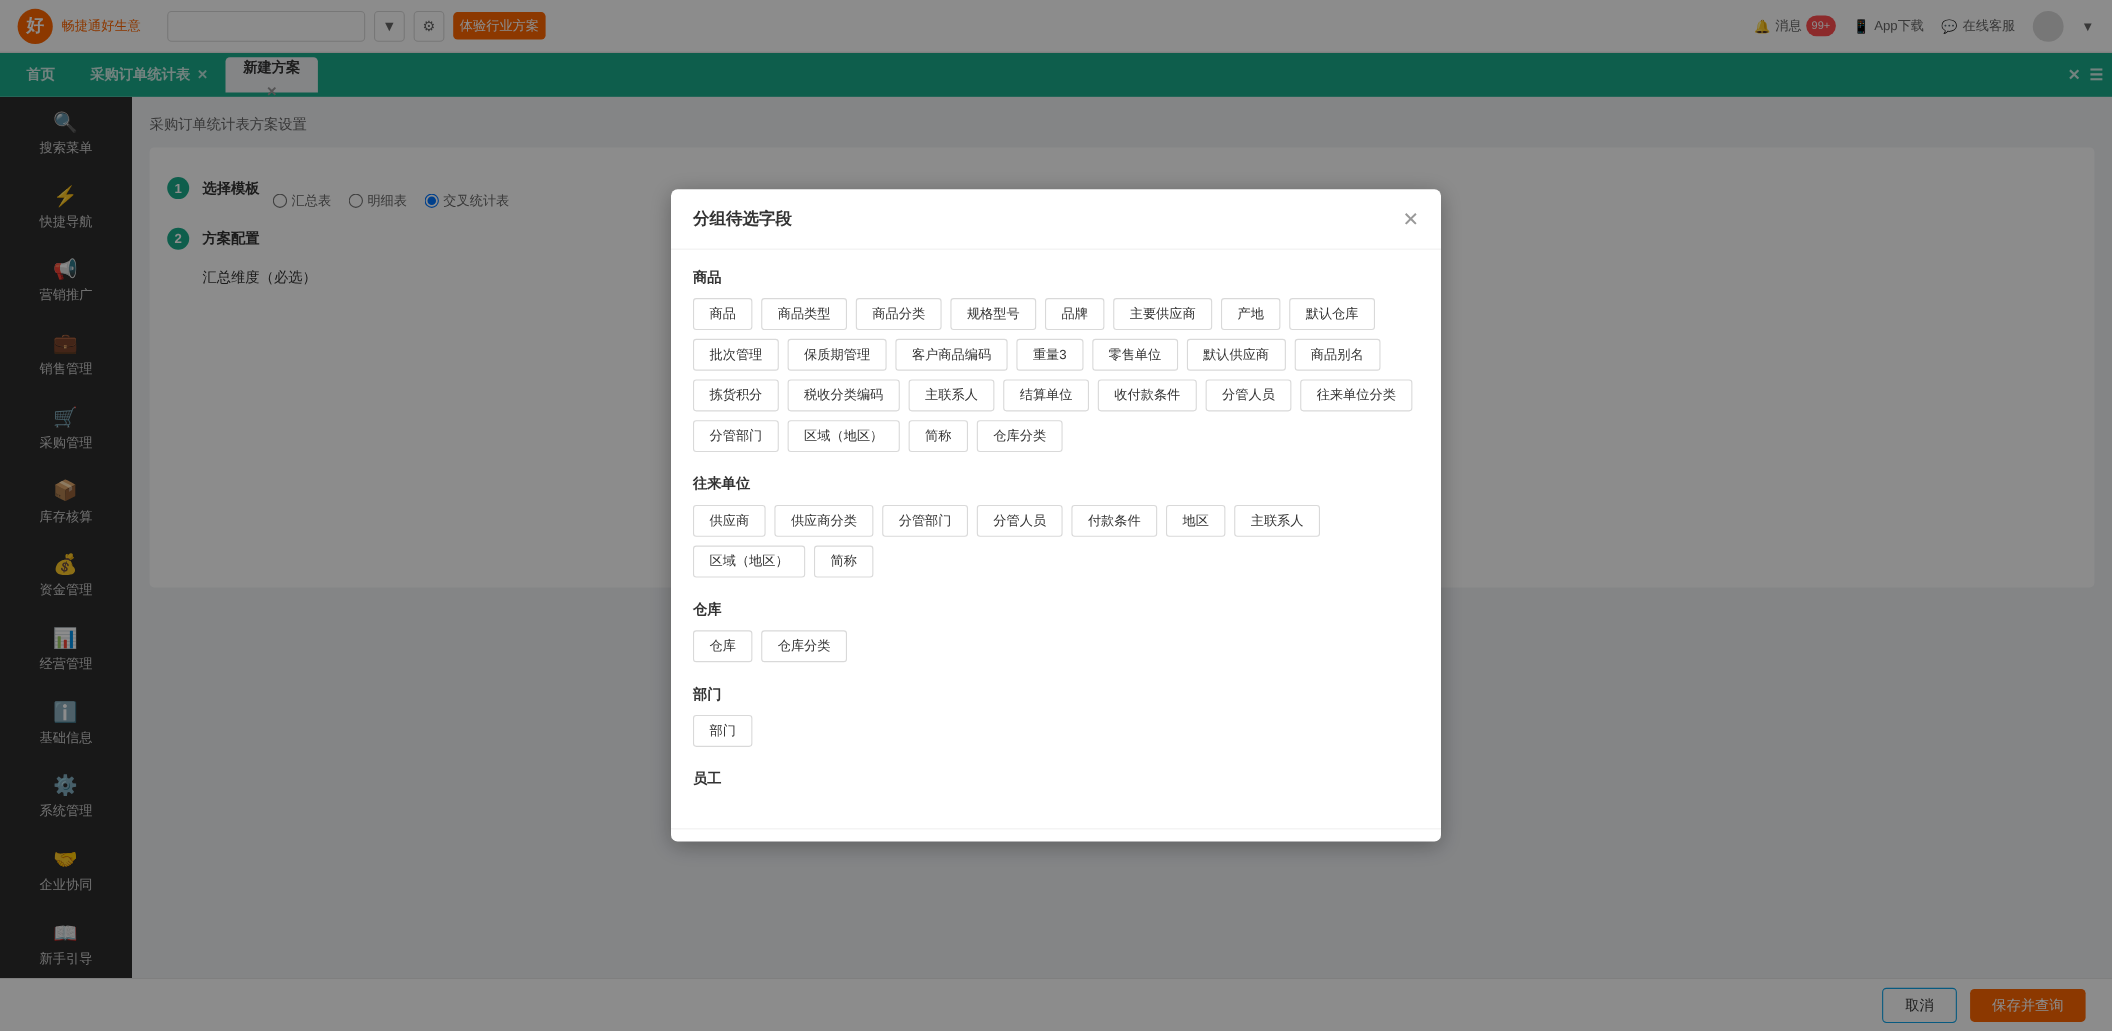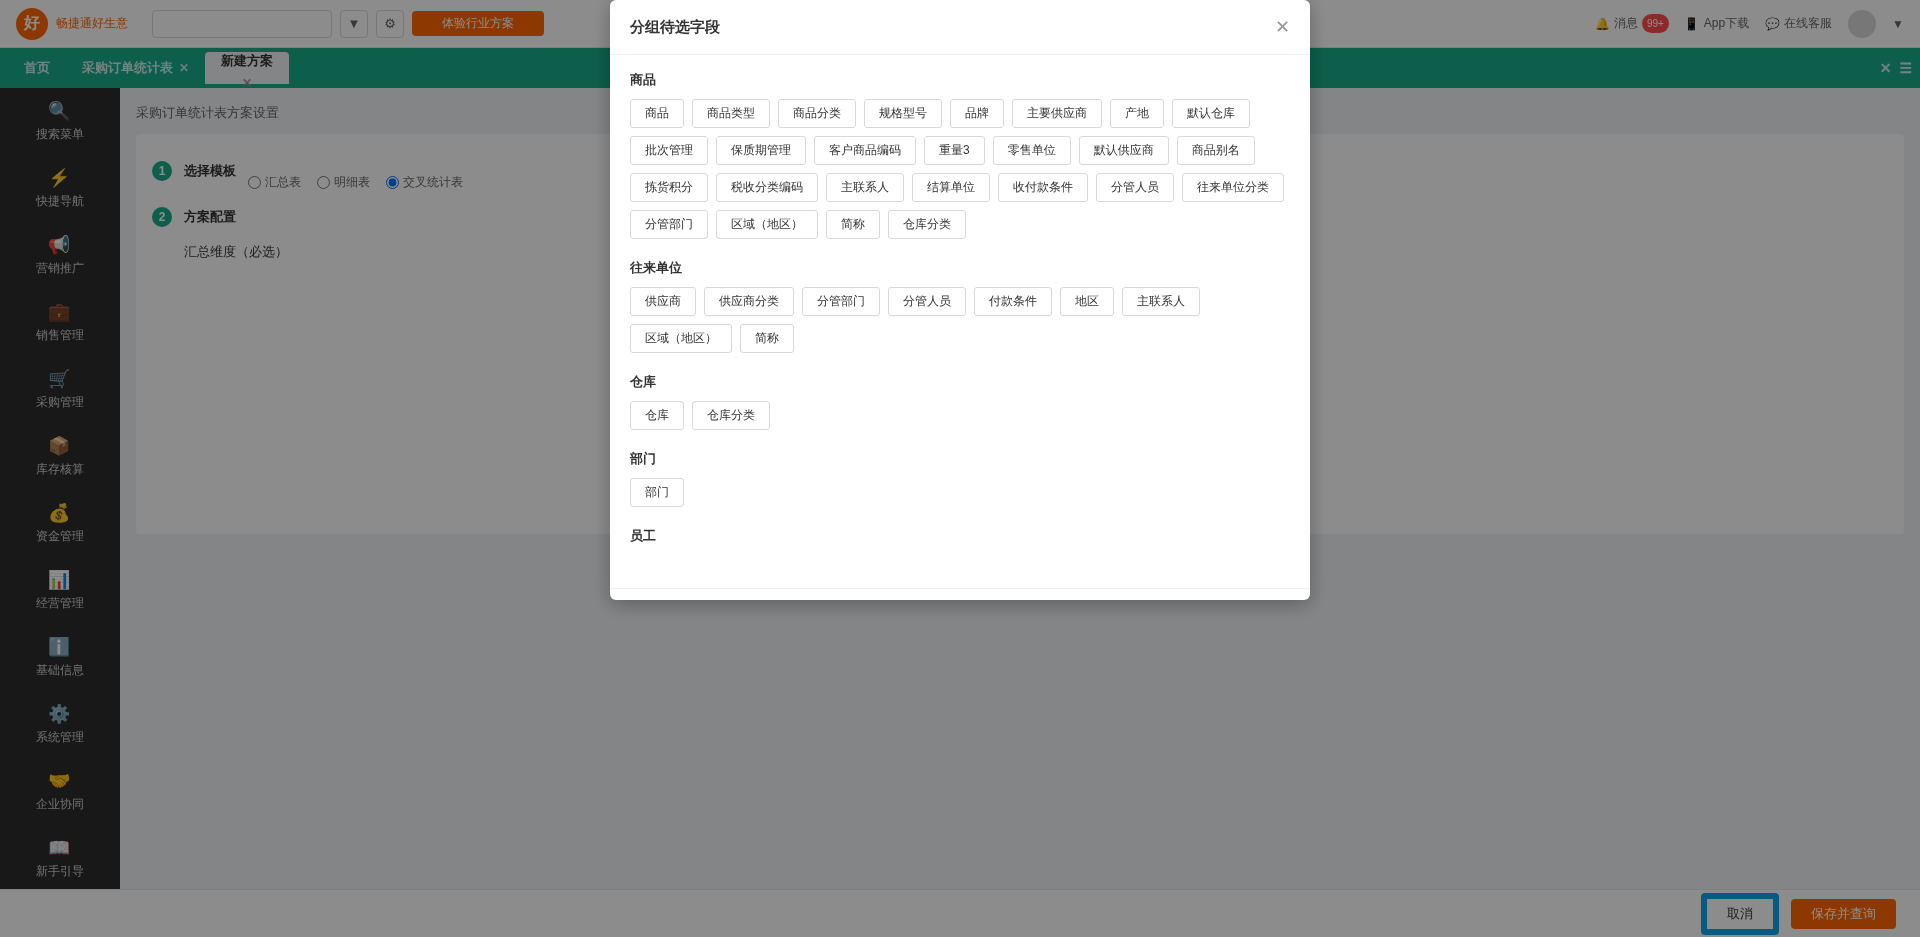--- a/index.html
+++ b/index.html
@@ -59,21 +59,21 @@
       border: 1px solid #d9d9d9;
       border-radius: 4px;
       display: flex; align-items: center; justify-content: center;
       cursor: pointer;
       color: #666;
     }
     .trial-btn {
       background: #ff6600;
       color: white;
       border: none;
-      padding: 4px 30px;
+      padding: 4px 6px;
       border-radius: 4px;
       cursor: pointer;
       font-size: 12px;
     }
     .top-right {
       display: flex;
       align-items: center;
       gap: 16px;
       margin-left: auto;
     }
@@ -208,21 +208,21 @@
       border-top: 1px solid #e8e8e8;
       display: flex;
       align-items: center;
       justify-content: flex-end;
       padding: 0 24px;
       gap: 12px;
       z-index: 100;
     }
     .cancel-btn {
       padding: 6px 20px;
-      border: 6px solid #0ea5e9;
+      border: 1px solid #0ea5e9;
       border-radius: 4px;
       background: white;
       cursor: pointer;
       font-size: 13px;
       color: #333;
     }
     .save-btn {
       padding: 6px 20px;
       border: none;
       border-radius: 4px;
@@ -232,20 +232,21 @@
       font-size: 13px;
     }
 
     
     .modal-overlay {
       position: fixed;
       top: 0; left: 0; right: 0; bottom: 0;
       background: rgba(0,0,0,0.45);
       z-index: 200;
       display: flex;
+      align-items: center;
       justify-content: center;
     }
     .modal {
       background: white;
       border-radius: 6px;
       width: 700px;
       max-height: 600px;
       display: flex;
       flex-direction: column;
       box-shadow: 0 4px 20px rgba(0,0,0,0.3);

